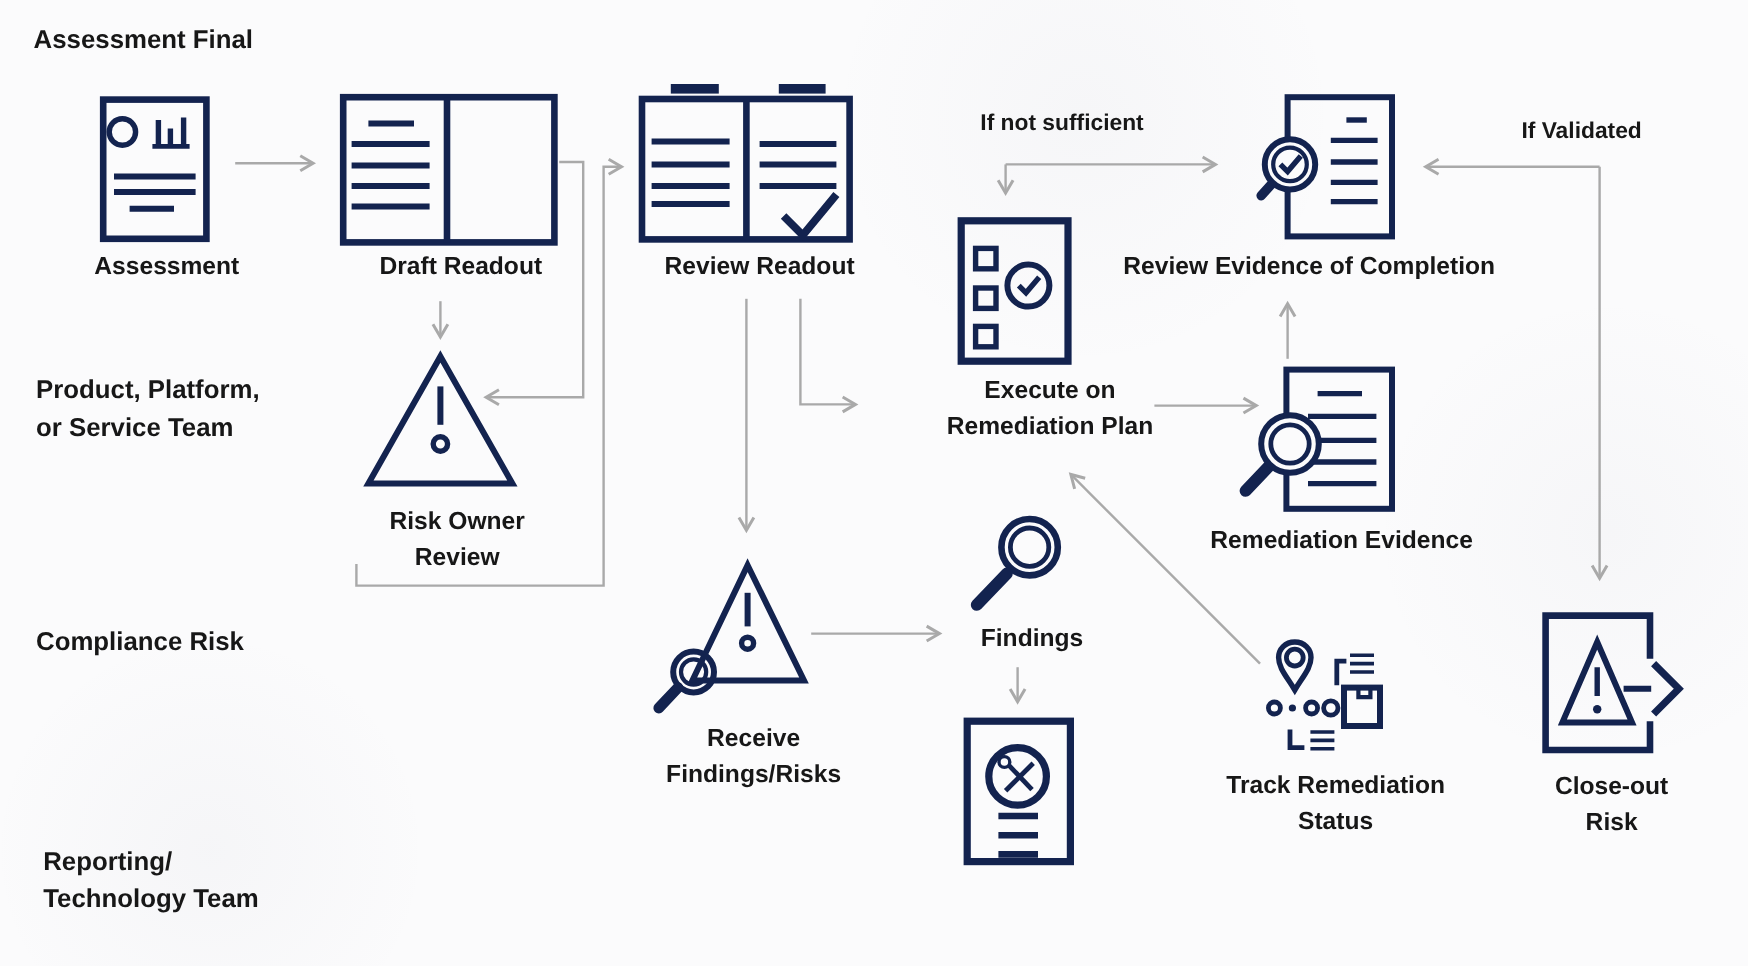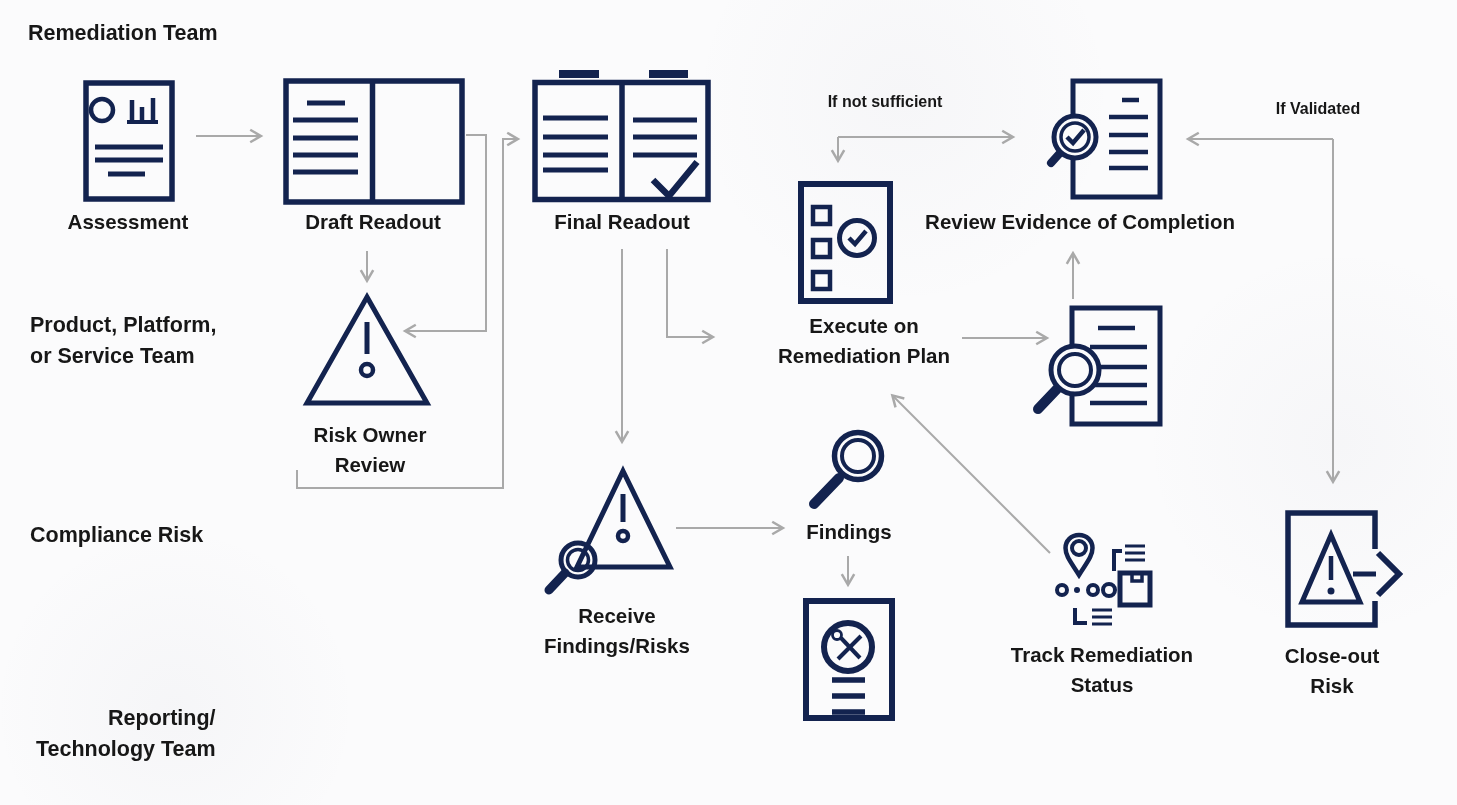--- a/index.html
+++ b/index.html
@@ -13,24 +13,24 @@
     font-family:"Liberation Sans","DejaVu Sans",sans-serif;
     color:#1a1a1a;
   }
   .lane-label{
     position:absolute;font-weight:700;font-size:21.5px;line-height:1.42;
     white-space:pre-line;width:max-content;color:#171717;
   }
   .node-label{
     position:absolute;font-weight:700;font-size:20.5px;line-height:1.44;
     white-space:pre-line;width:max-content;text-align:center;
-    transform:translateX(-50%);color:#171717;
+    transform:translateX(-50%);color:#171717;margin-left:11px;
   }
   .edge-label{
-    position:absolute;font-weight:700;font-size:16px;line-height:1.2;
+    position:absolute;font-weight:700;font-size:19px;line-height:1.2;
     white-space:pre-line;width:max-content;text-align:right;
     transform:translateX(-50%);color:#171717;
   }
   .icon{position:absolute;}
   .icon svg{overflow:visible;display:block;}
   #connectors{position:absolute;left:0;top:0;}
 </style>
 </head>
 <body>
 
@@ -54,25 +54,25 @@
       <path d="M838,137 H1012" marker-end="url(#chev)"></path>
       <path d="M838,137 V160" marker-end="url(#chev)"></path>
       <path d="M1073,299 V254" marker-end="url(#chev)"></path>
       <path d="M962,338 H1046" marker-end="url(#chev)"></path>
       <path d="M1050,553 L893,396" marker-end="url(#chev)"></path>
       <path d="M1333,139 H1189" marker-end="url(#chev)"></path>
       <path d="M1333,139 V481" marker-end="url(#chev)"></path>
     </g>
   </svg>
 
-  <div class="lane-label" style="left:28px;top:18px">Remediation Team</div>
+  <div class="lane-label" style="left:28px;top:18px">Assessment Final</div>
   <div class="lane-label" style="left:30px;top:310px">Product, Platform,
 or Service Team</div>
   <div class="lane-label" style="left:30px;top:520px">Compliance Risk</div>
-  <div class="lane-label" style="left:36px;top:703px;text-align:right">Reporting/
+  <div class="lane-label" style="left:36px;top:703px;text-align:left">Reporting/
 Technology Team</div>
 
   <div class="edge-label" style="left:885px;top:92px">If not sufficient</div>
   <div class="edge-label" style="left:1318px;top:99px">If Validated</div>
 
   <div class="icon" style="left:83px;top:80px">
     <svg width="92" height="122" viewBox="0 0 92 122" fill="none" stroke="#13234f">
       <rect x="3" y="3" width="86" height="116" stroke-width="5.5"></rect>
       <circle cx="19" cy="30" r="11" stroke-width="4.5"></circle>
       <path d="M44,42 H75" stroke-width="4"></path>
@@ -96,21 +96,21 @@
     <svg width="184" height="138" viewBox="0 0 184 138" fill="none" stroke="#13234f">
       <rect x="28" y="2" width="40" height="8" fill="#13234f" stroke="none"></rect>
       <rect x="118" y="2" width="39" height="8" fill="#13234f" stroke="none"></rect>
       <rect x="4" y="14.5" width="173" height="117" stroke-width="5.5"></rect>
       <path d="M91,14.5 V131.5" stroke-width="5.5"></path>
       <path d="M12,50 H77 M12,69 H77 M12,87 H77 M12,102 H77" stroke-width="5"></path>
       <path d="M102,52 H166 M102,69 H166 M102,87 H166" stroke-width="5"></path>
       <path d="M122,112 L138,128 L166,94" stroke-width="6.5"></path>
     </svg>
   </div>
-  <div class="node-label" style="left:622px;top:207px">Final Readout</div>
+  <div class="node-label" style="left:622px;top:207px">Review Readout</div>
 
   <div class="icon" style="left:303px;top:290px">
     <svg width="130" height="122" viewBox="0 0 130 122" fill="none" stroke="#13234f">
       <path d="M64,7 L124,113 H4 Z" stroke-width="5"></path>
       <path d="M64,32 V64" stroke-width="5"></path>
       <circle cx="64" cy="80" r="6" stroke-width="4.5"></circle>
     </svg>
   </div>
   <div class="node-label" style="left:370px;top:420px">Risk Owner
 Review</div>
@@ -177,20 +177,21 @@
   <div class="icon" style="left:1028px;top:303px">
     <svg width="140" height="130" viewBox="0 0 140 130" fill="none" stroke="#13234f">
       <rect x="44" y="5" width="88" height="116" stroke-width="5"></rect>
       <path d="M70,25 H107" stroke-width="4.5"></path>
       <path d="M62,44 H119 M62,64 H119 M62,82 H119 M62,100 H119" stroke-width="4.5"></path>
       <path d="M29,86 L10,106" stroke-width="10" stroke-linecap="round"></path>
       <circle cx="47" cy="67" r="24" stroke-width="5" fill="#fbfbfc"></circle>
       <circle cx="47" cy="67" r="16" stroke-width="4"></circle>
     </svg>
   </div>
+  <div class="node-label" style="left:1107px;top:436px">Remediation Evidence</div>
 
   <div class="icon" style="left:1040px;top:530px">
     <svg width="120" height="105" viewBox="0 0 120 105" fill="none" stroke="#13234f">
       <path d="M39,5 c-8,0 -13.5,6 -13.5,13 c0,8.5 6.5,15.5 13.5,27 c7,-11.5 13.5,-18.5 13.5,-27 c0,-7 -5.5,-13 -13.5,-13 z" stroke-width="4.5"></path>
       <circle cx="39" cy="18" r="7" stroke-width="4"></circle>
       <circle cx="22" cy="60" r="5" stroke-width="4"></circle>
       <circle cx="37" cy="60" r="3" fill="#13234f" stroke="none"></circle>
       <circle cx="53" cy="60" r="5" stroke-width="4"></circle>
       <circle cx="69" cy="60" r="6" stroke-width="4"></circle>
       <rect x="80" y="43" width="30" height="32" stroke-width="5"></rect>

